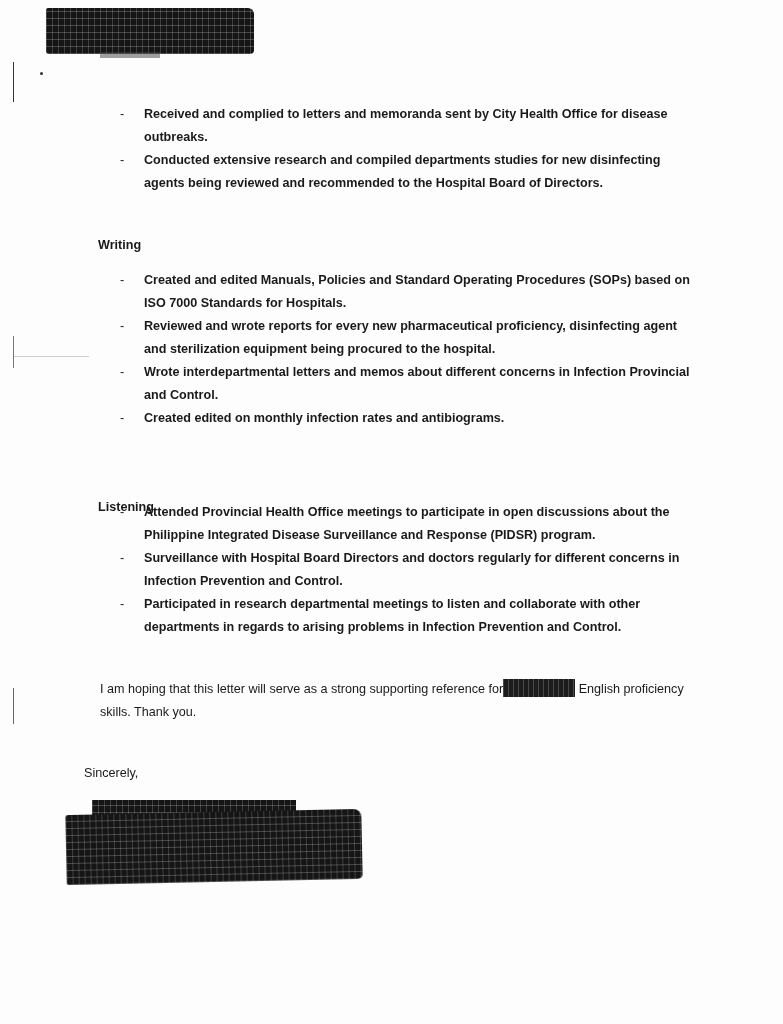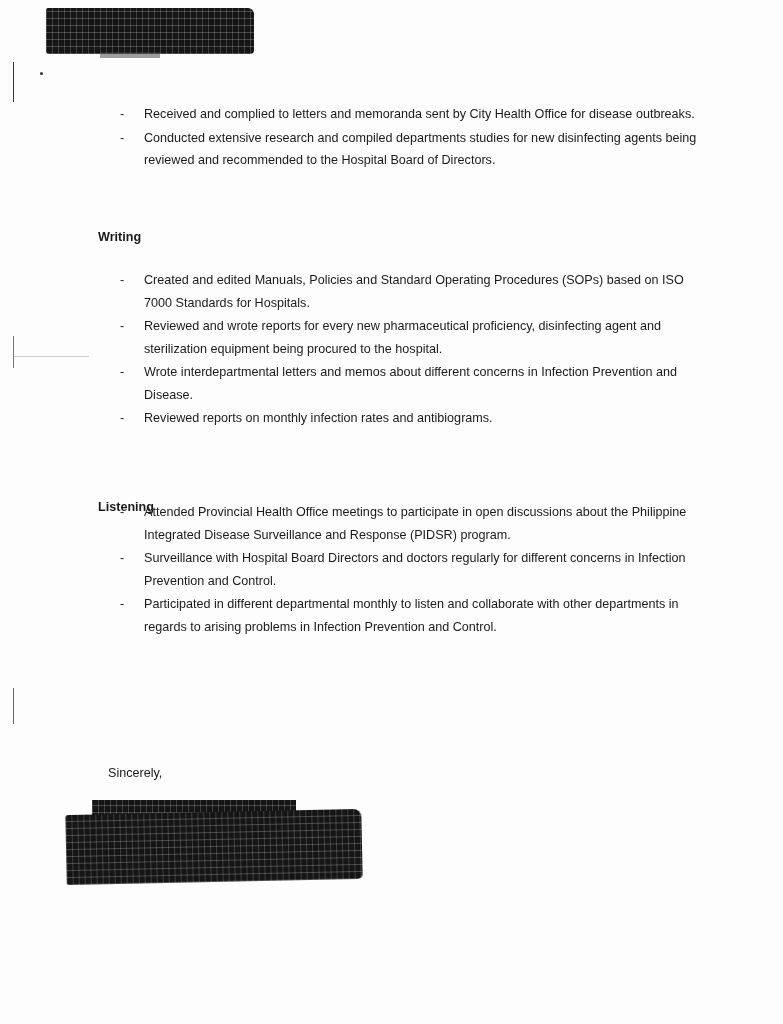--- a/index.html
+++ b/index.html
@@ -87,45 +87,45 @@
       padding-left: 24px;
       line-height: 22.5px;
       margin-bottom: 1px;
     }
     .bullets li .dash {
       position: absolute;
       left: 0; top: 0;
       width: 10px;
       text-align: left;
     }
-    .bullets li .text { display: block; }
+    .bullets li .text { display: block; font-weight: bold; }
 
     .section-head {
       position: absolute;
       left: 98px;
       font-weight: bold;
       font-size: 12.6px;
     }
 
     #list-top { top: 103px; }
-    #head-writing { top: 230px; }
+    #head-writing { top: 238px; }
     #list-writing { top: 269px; }
     #head-listening { top: 500px; }
     #list-listening { top: 501px; }
 
     .closing {
       position: absolute;
       left: 100px;
       width: 600px;
       line-height: 22.5px;
       top: 678px;
     }
     .signoff {
       position: absolute;
-      left: 108px;
+      left: 84px;
       top: 766px;
     }
   </style>
 </head>
 <body>
 
 <div class="page">
 
   <div class="redact redact-header"></div>
   <div class="redact redact-header-tail"></div>
@@ -152,42 +152,46 @@
     <li>
       <span class="dash">-</span>
       <span class="text">Created and edited Manuals, Policies and Standard Operating Procedures (SOPs) based on ISO 7000 Standards for Hospitals.</span>
     </li>
     <li>
       <span class="dash">-</span>
       <span class="text">Reviewed and wrote reports for every new pharmaceutical proficiency, disinfecting agent and sterilization equipment being procured to the hospital.</span>
     </li>
     <li>
       <span class="dash">-</span>
-      <span class="text">Wrote interdepartmental letters and memos about different concerns in Infection Prevention and Disease.</span>
+      <span class="text">Wrote interdepartmental letters and memos about different concerns in Infection Provincial and Control.</span>
     </li>
     <li>
       <span class="dash">-</span>
-      <span class="text">Reviewed reports on monthly infection rates and antibiograms.</span>
+      <span class="text">Created edited on monthly infection rates and antibiograms.</span>
     </li>
   </ul>
 
   <div class="section-head" id="head-listening">Listening</div>
   <ul class="bullets" id="list-listening">
     <li>
       <span class="dash">-</span>
       <span class="text">Attended Provincial Health Office meetings to participate in open discussions about the Philippine Integrated Disease Surveillance and Response (PIDSR) program.</span>
     </li>
     <li>
       <span class="dash">-</span>
       <span class="text">Surveillance with Hospital Board Directors and doctors regularly for different concerns in Infection Prevention and Control.</span>
     </li>
     <li>
       <span class="dash">-</span>
-      <span class="text">Participated in different departmental monthly to listen and collaborate with other departments in regards to arising problems in Infection Prevention and Control.</span>
+      <span class="text">Participated in research departmental meetings to listen and collaborate with other departments in regards to arising problems in Infection Prevention and Control.</span>
     </li>
   </ul>
 
+  <p class="closing" style="margin:0;">
+    <span>I am hoping that this letter will serve as a strong supporting reference for</span><span class="redact-inline"></span>
+    <span>English proficiency skills. Thank you.</span>
+  </p>
 
   <div class="signoff">Sincerely,</div>
 
   <div class="redact redact-sig-top"></div>
   <div class="redact redact-sig-main"></div>
 </div>
 
 </body></html>

